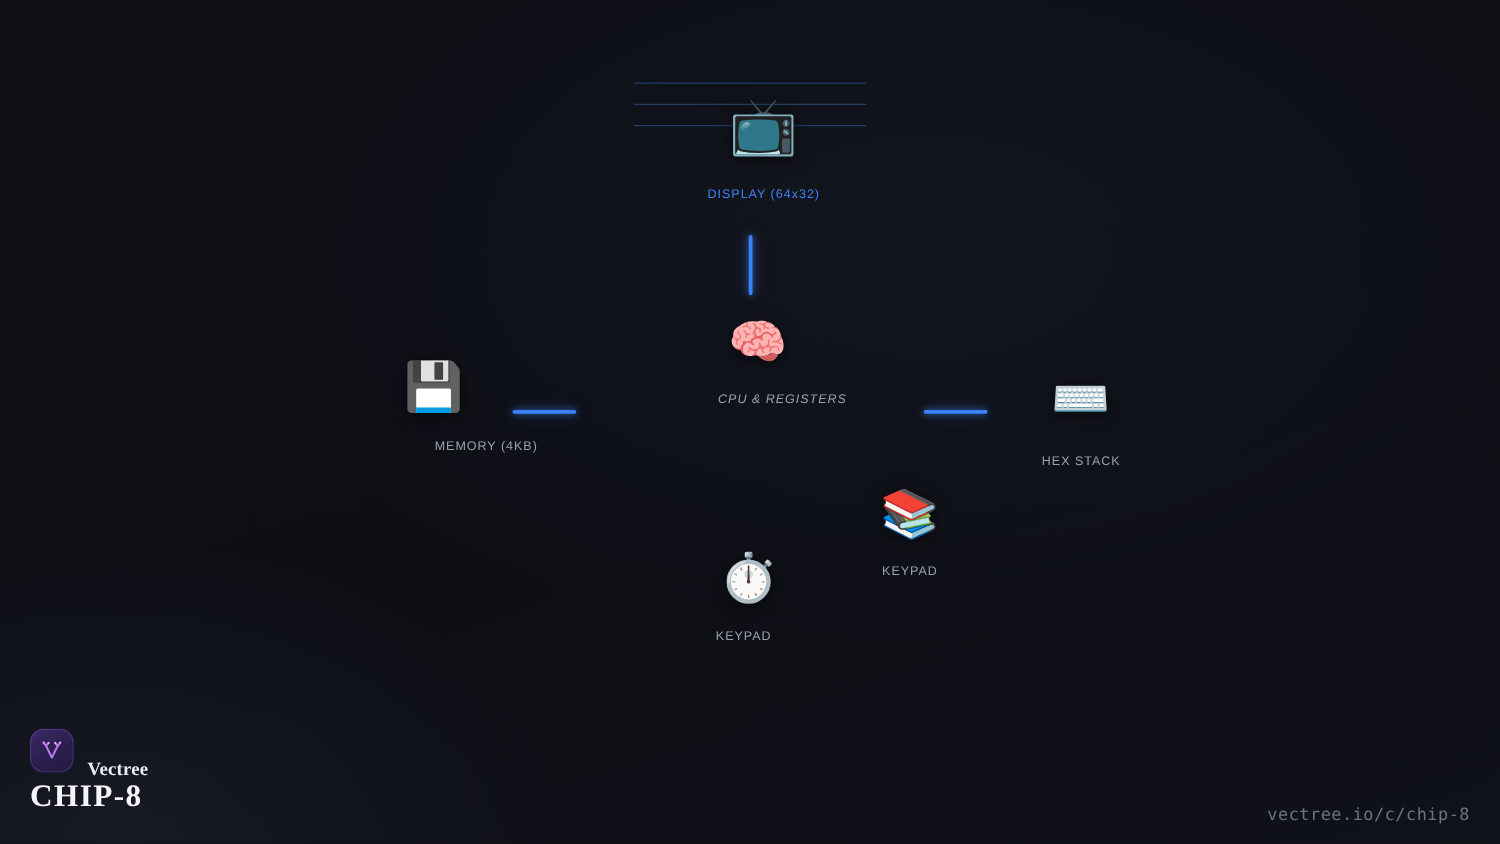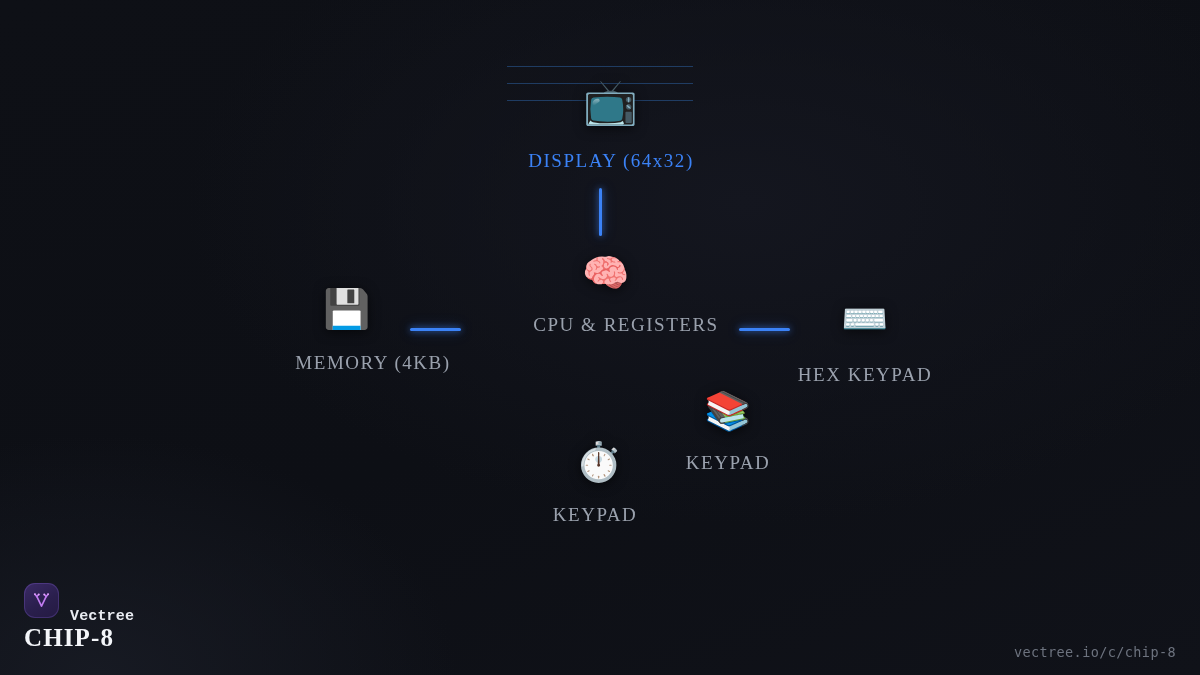--- a/index.html
+++ b/index.html
@@ -62,42 +62,42 @@
   }
   .node .glyph {
     font-size:38px;
     line-height:1;
     font-family:"DejaVu Sans", sans-serif;
     user-select:none;
     filter:drop-shadow(0 2px 6px rgba(0,0,0,.6));
   }
   .node .caption {
     margin-top:20px;
-    font-family:Liberation Serif, serif;
-    font-size:19px;
+    font-family:Liberation Sans, sans-serif;
+    font-size:10px;
     letter-spacing:.08em;
     white-space:nowrap;
     color:#9aa1ad;
   }
   .node.active .caption {
     color:#3b82f6;
   }
 
   
   #node-display { left:611px; top:80px; }
   #node-display .glyph { font-size:44px; }
   #node-display .caption { margin-top:26px; }
 
   #node-cpu     { left:606px; top:254px; }
   #node-cpu .caption { margin-top:22px; width:0; overflow:visible;
                        display:flex; justify-content:center; }
-  #node-cpu .caption span { position:relative; left:20px; white-space:nowrap; }
+  #node-cpu .caption span { position:relative; left:20px; white-space:nowrap;font-style:italic; }
 
   #node-memory  { left:347px; top:290px; }
-  #node-memory .caption { margin-top:24px; position:relative; left:4px;padding-left:44px; }
+  #node-memory .caption { margin-top:24px; position:relative; left:20px;padding-left:44px; }
 
   #node-keypad  { left:865px; top:300px; }
   #node-keypad .caption { margin-top:26px; }
 
   #node-stack   { left:728px; top:392px; }
   #node-stack .caption { margin-top:22px; }
 
   #node-timers  { left:599px; top:443px; }
   #node-timers .caption { margin-top:23px; position:relative; left:-4px; }
 
@@ -111,21 +111,21 @@
   }
   #brand-logo {
     width:35px; height:35px;
     border-radius:11px;
     background:linear-gradient(150deg,#3b2a66 0%,#2a1f4d 55%,#241a42 100%);
     box-shadow:inset 0 0 0 1px rgba(160,120,255,.22);
     display:flex; align-items:center; justify-content:center;
     flex:0 0 auto;
   }
   #brand-name {
-    font-family:Liberation Mono, monospace;
+    font-family:Liberation Serif, serif;
     font-size:15px;
     font-weight:bold;
     color:#e9ecf2;
     letter-spacing:.01em;
     margin-top:32px;
   }
 
   #page-title {
     position:absolute;
     left:24px; top:624px;
@@ -173,21 +173,21 @@
       </div>
   </div>
 
   <div class="node" id="node-memory">
     <div class="glyph">💾</div>
     <div class="caption">MEMORY (4KB)</div>
   </div>
 
   <div class="node" id="node-keypad">
     <div class="glyph">⌨️</div>
-    <div class="caption">HEX KEYPAD</div>
+    <div class="caption">HEX STACK</div>
   </div>
 
   <div class="node" id="node-stack">
     <div class="glyph">📚</div>
     <div class="caption">KEYPAD</div>
   </div>
 
   <div class="node" id="node-timers">
     <div class="glyph">⏱️</div>
     <div class="caption">KEYPAD</div>

